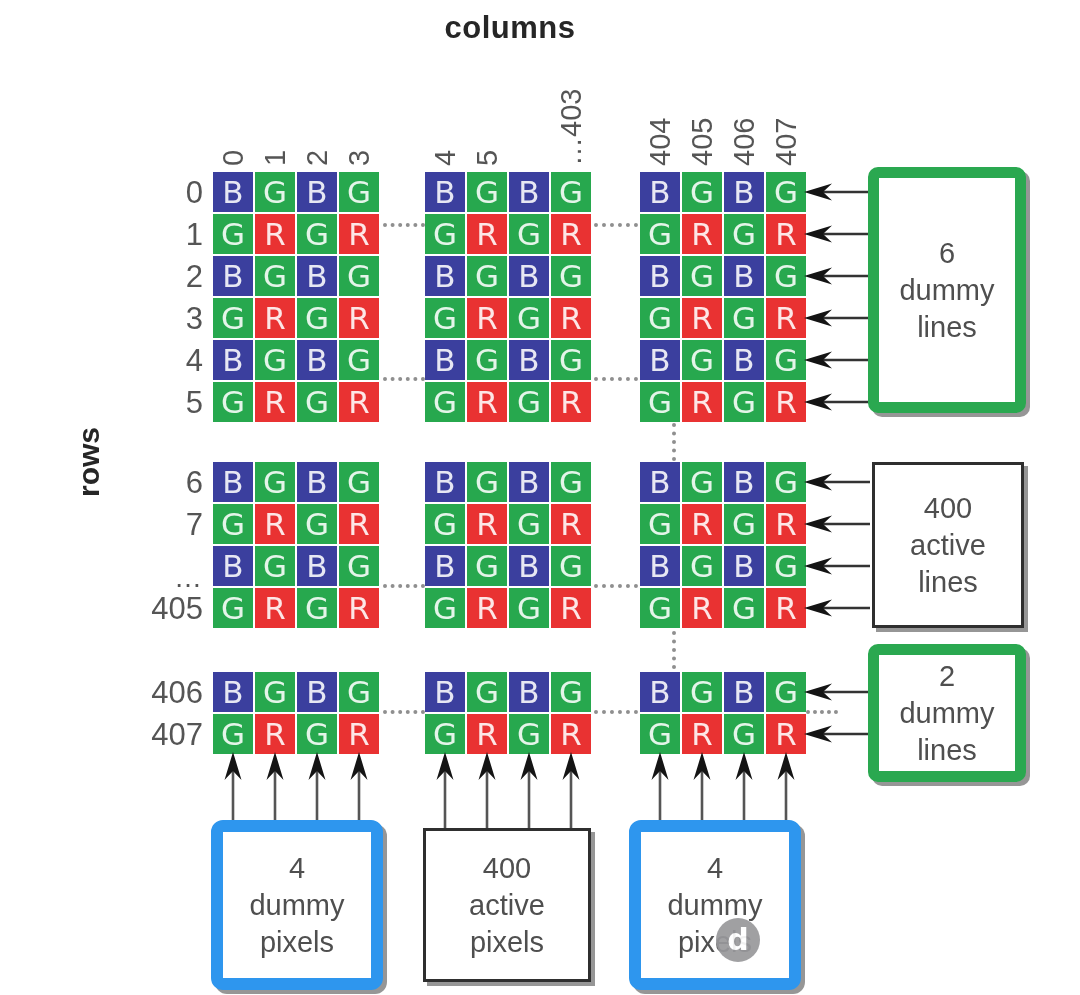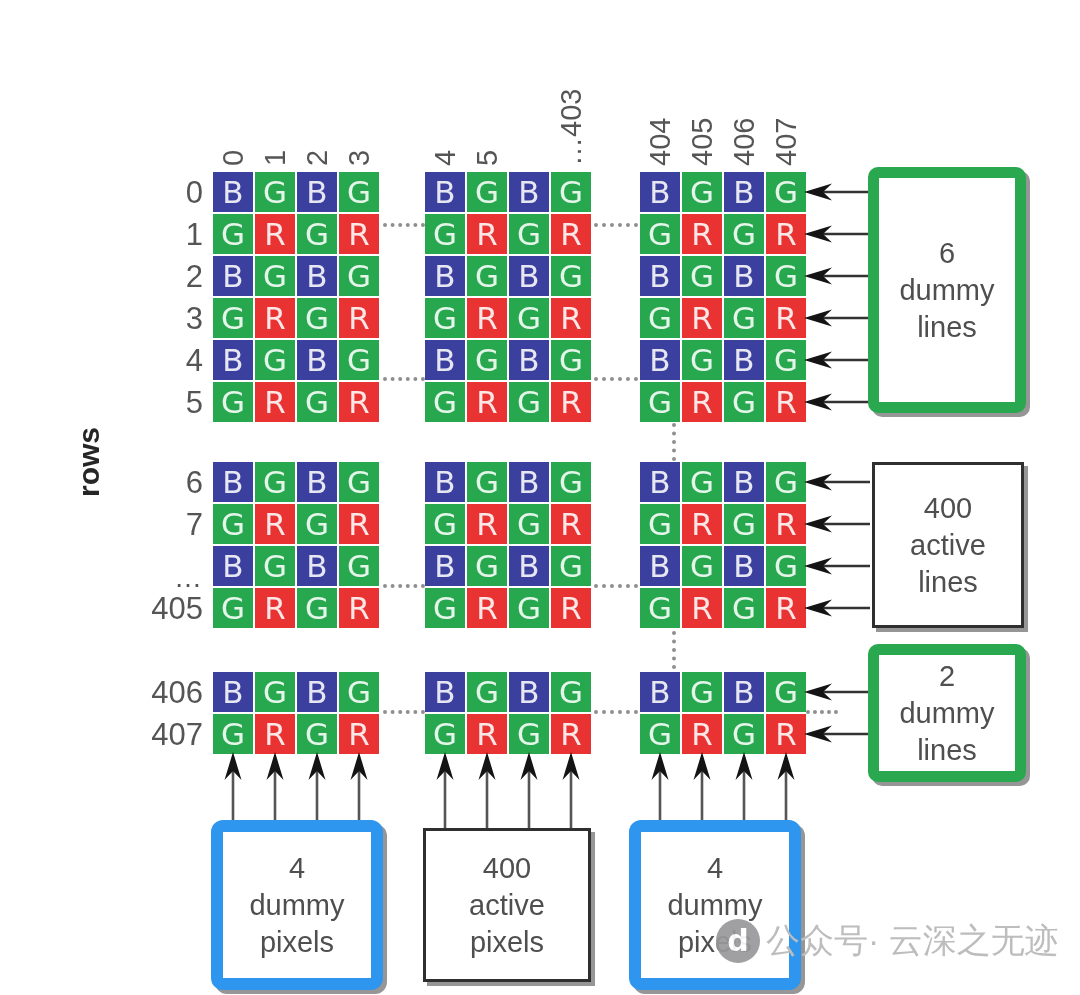--- a/index.html
+++ b/index.html
@@ -30,20 +30,21 @@
   .wm-icon{width:44px;height:44px;border-radius:50%;background:#98989b;color:#fff;opacity:0.92;
            font-weight:bold;font-size:30px;line-height:44px;text-align:center;
            font-family:"DejaVu Sans",sans-serif;}
   .wm-text{font-size:34px;color:#bdbdbd;margin-left:6px;white-space:nowrap;}
 </style>
 </head>
 <body>
 
 <div class="canvas" id="diagram">
 
+  <div class="title">columns</div>
   <div class="rows-label">rows</div>
 
   <div class="box gbox" style="left:868px;top:167px;width:158px;height:246px;">
     <div class="ln">6</div>
     <div class="ln">dummy</div>
     <div class="ln">lines</div>
   </div>
   <div class="box wbox" style="left:872px;top:462px;width:152px;height:166px;">
     <div class="ln">400</div>
     <div class="ln">active</div>
@@ -66,21 +67,20 @@
     <div class="ln">pixels</div>
   </div>
   <div class="box bbox" style="left:629px;top:820px;width:172px;height:170px;">
     <div class="ln">4</div>
     <div class="ln">dummy</div>
     <div class="ln">pixels</div>
   </div>
 
   <div class="wm">
     <div class="wm-icon">d</div>
-    <div class="wm-text">公众号· 云深之无迹</div>
   </div>
 
 <div class="rl" style="top: 172px;">0</div>
     <div class="cell" style="left: 213px; top: 172px; background: rgb(59, 63, 158);">B</div>
     <div class="cell" style="left: 255px; top: 172px; background: rgb(39, 168, 78);">G</div>
     <div class="cell" style="left: 297px; top: 172px; background: rgb(59, 63, 158);">B</div>
     <div class="cell" style="left: 339px; top: 172px; background: rgb(39, 168, 78);">G</div>
     <div class="cell" style="left: 425px; top: 172px; background: rgb(59, 63, 158);">B</div>
     <div class="cell" style="left: 467px; top: 172px; background: rgb(39, 168, 78);">G</div>
     <div class="cell" style="left: 509px; top: 172px; background: rgb(59, 63, 158);">B</div>

